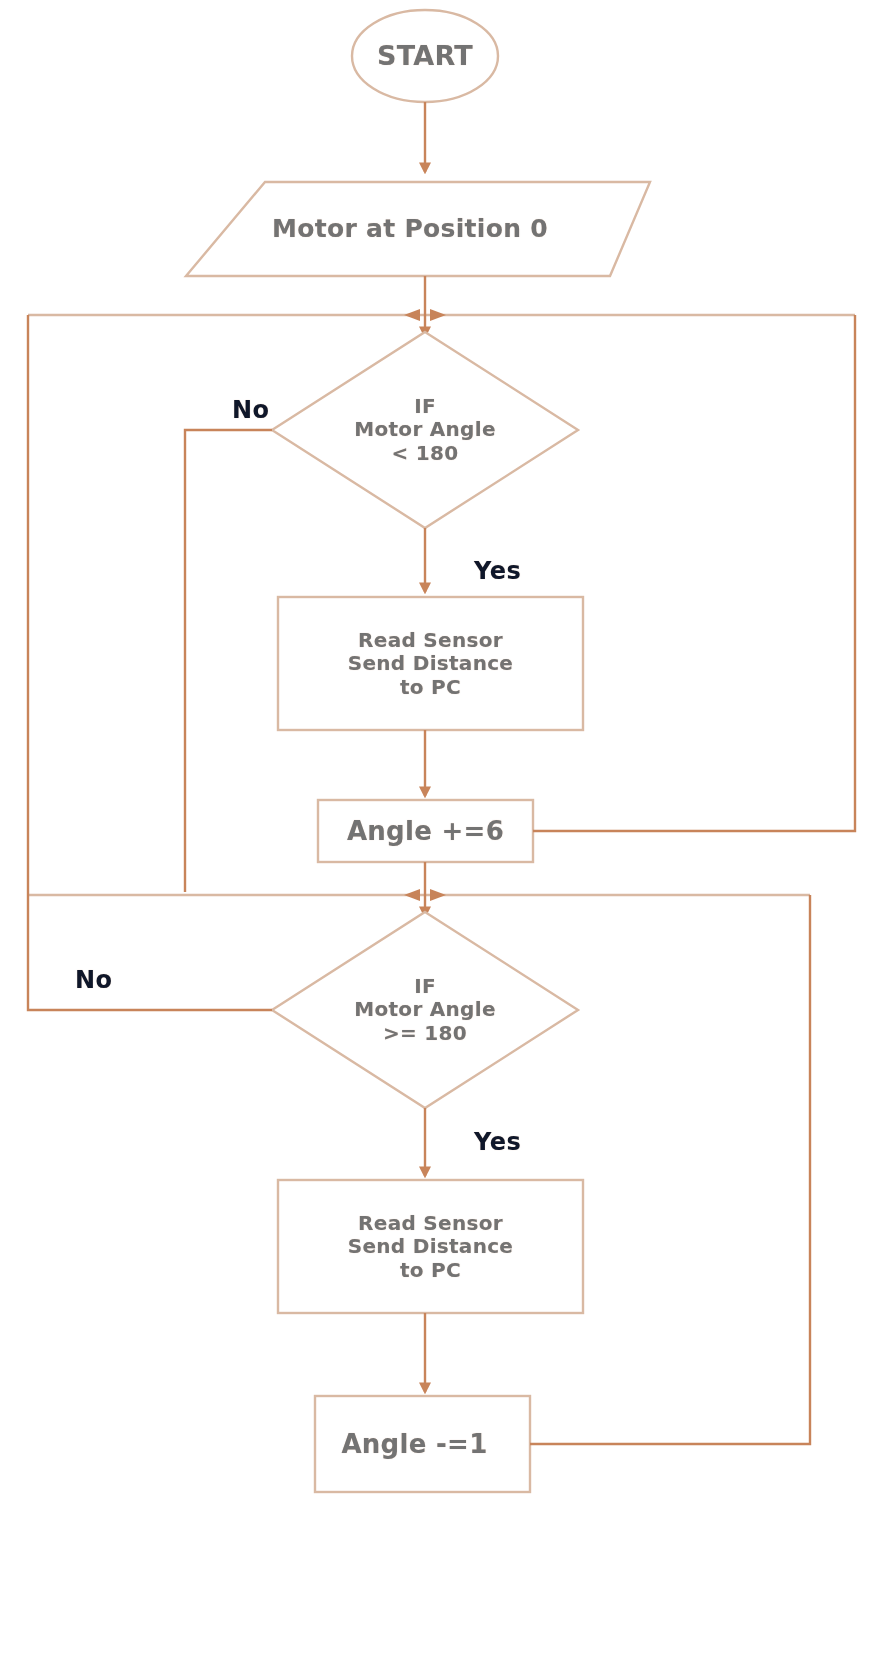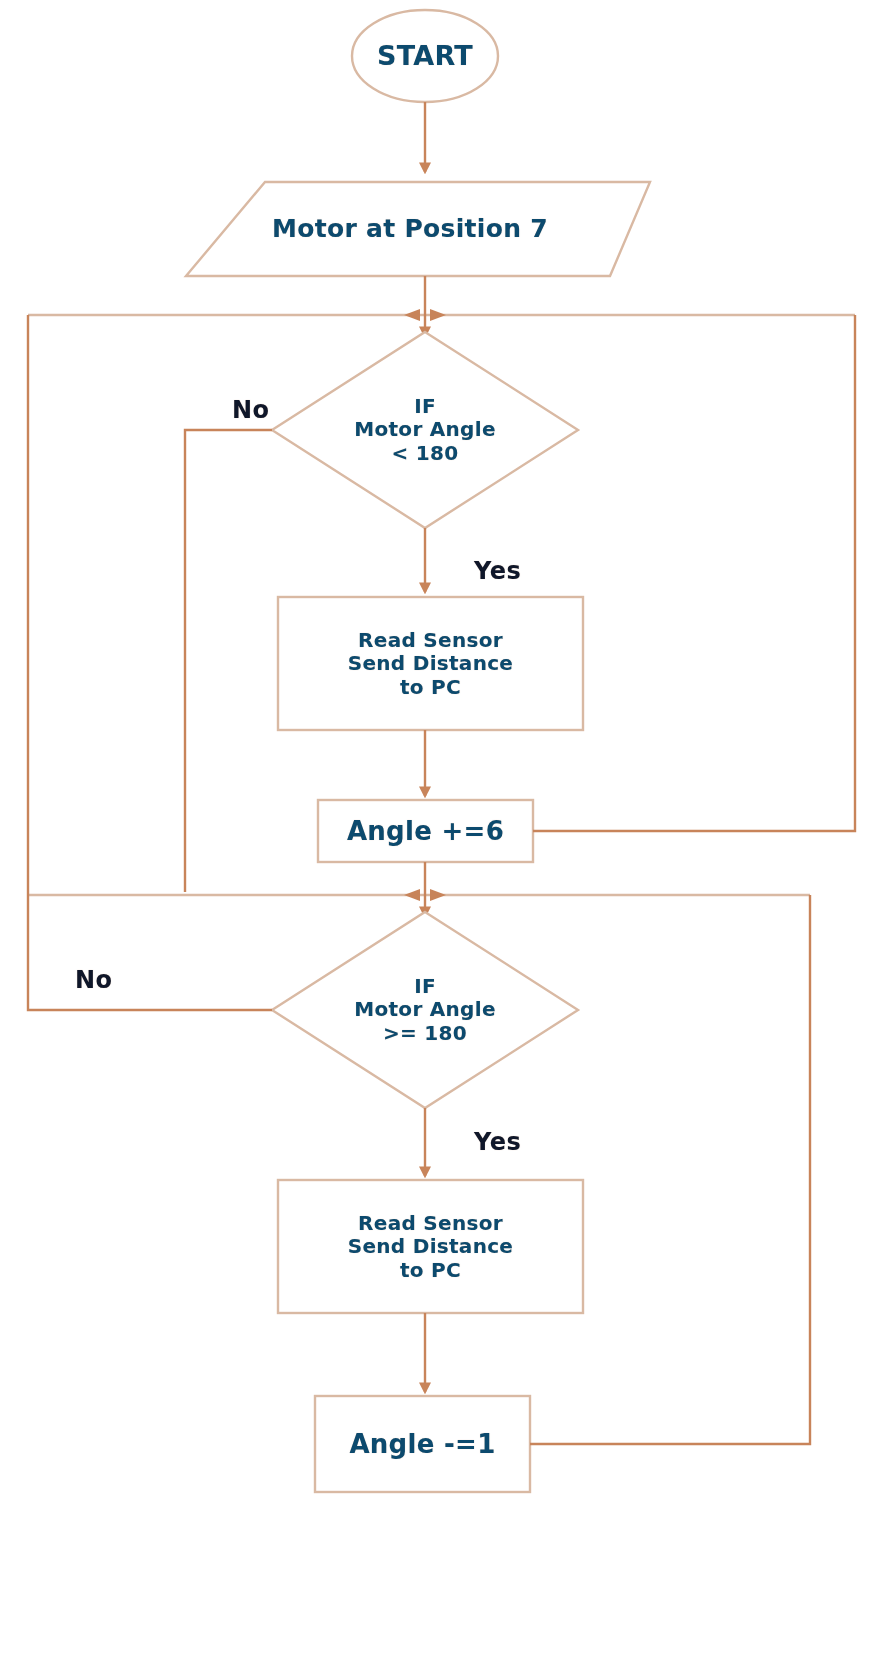--- a/index.html
+++ b/index.html
@@ -25,21 +25,21 @@
     width: 891px;
     height: 1667px;
   }
   .node-label {
     position: absolute;
     display: flex;
     flex-direction: column;
     align-items: center;
     justify-content: center;
     text-align: left;
-    color: #0c4a6e;
+    color: #737373;
     font-family: "DejaVu Sans", sans-serif;
     font-weight: bold;
     letter-spacing: 0.3px;
     pointer-events: none;
     text-shadow: 0 0 1px rgba(193,112,58,0.35);
   }
   .node-label span { display: block; line-height: 1.18; }
   .edge-label {
     position: absolute;
     color: #0f172a;
@@ -118,21 +118,21 @@
 
       <polyline points="530,1444 810,1444 810,895" stroke="#C8845A"></polyline>
     </g>
   </svg>
 
   <div class="node-label t-start" style="left:352px; top:30px; width:146px; height:52px;">
     <span>START</span>
   </div>
 
   <div class="node-label t-io" style="left:210px; top:205px; width:400px; height:48px;">
-    <span>Motor at Position 7</span>
+    <span>Motor at Position 0</span>
   </div>
 
   <div class="node-label t-dec" style="left:300px; top:368px; width:250px; height:124px;">
     <span>IF</span>
     <span>Motor Angle</span>
     <span>&lt; 180</span>
   </div>
 
   <div class="edge-label" style="left:232px; top:396px;">
     <span>No</span>
@@ -165,17 +165,17 @@
   <div class="edge-label" style="left:474px; top:1128px;">
     <span>Yes</span>
   </div>
 
   <div class="node-label t-proc" style="left:278px; top:1191px; width:305px; height:112px;">
     <span>Read Sensor</span>
     <span>Send Distance</span>
     <span>to PC</span>
   </div>
 
-  <div class="node-label t-assign" style="left:315px; top:1396px; width:215px; height:96px;">
+  <div class="node-label t-assign" style="left:307px; top:1396px; width:215px; height:96px;">
     <span>Angle -=1</span>
   </div>
 
 </div>
 
 </body></html>

